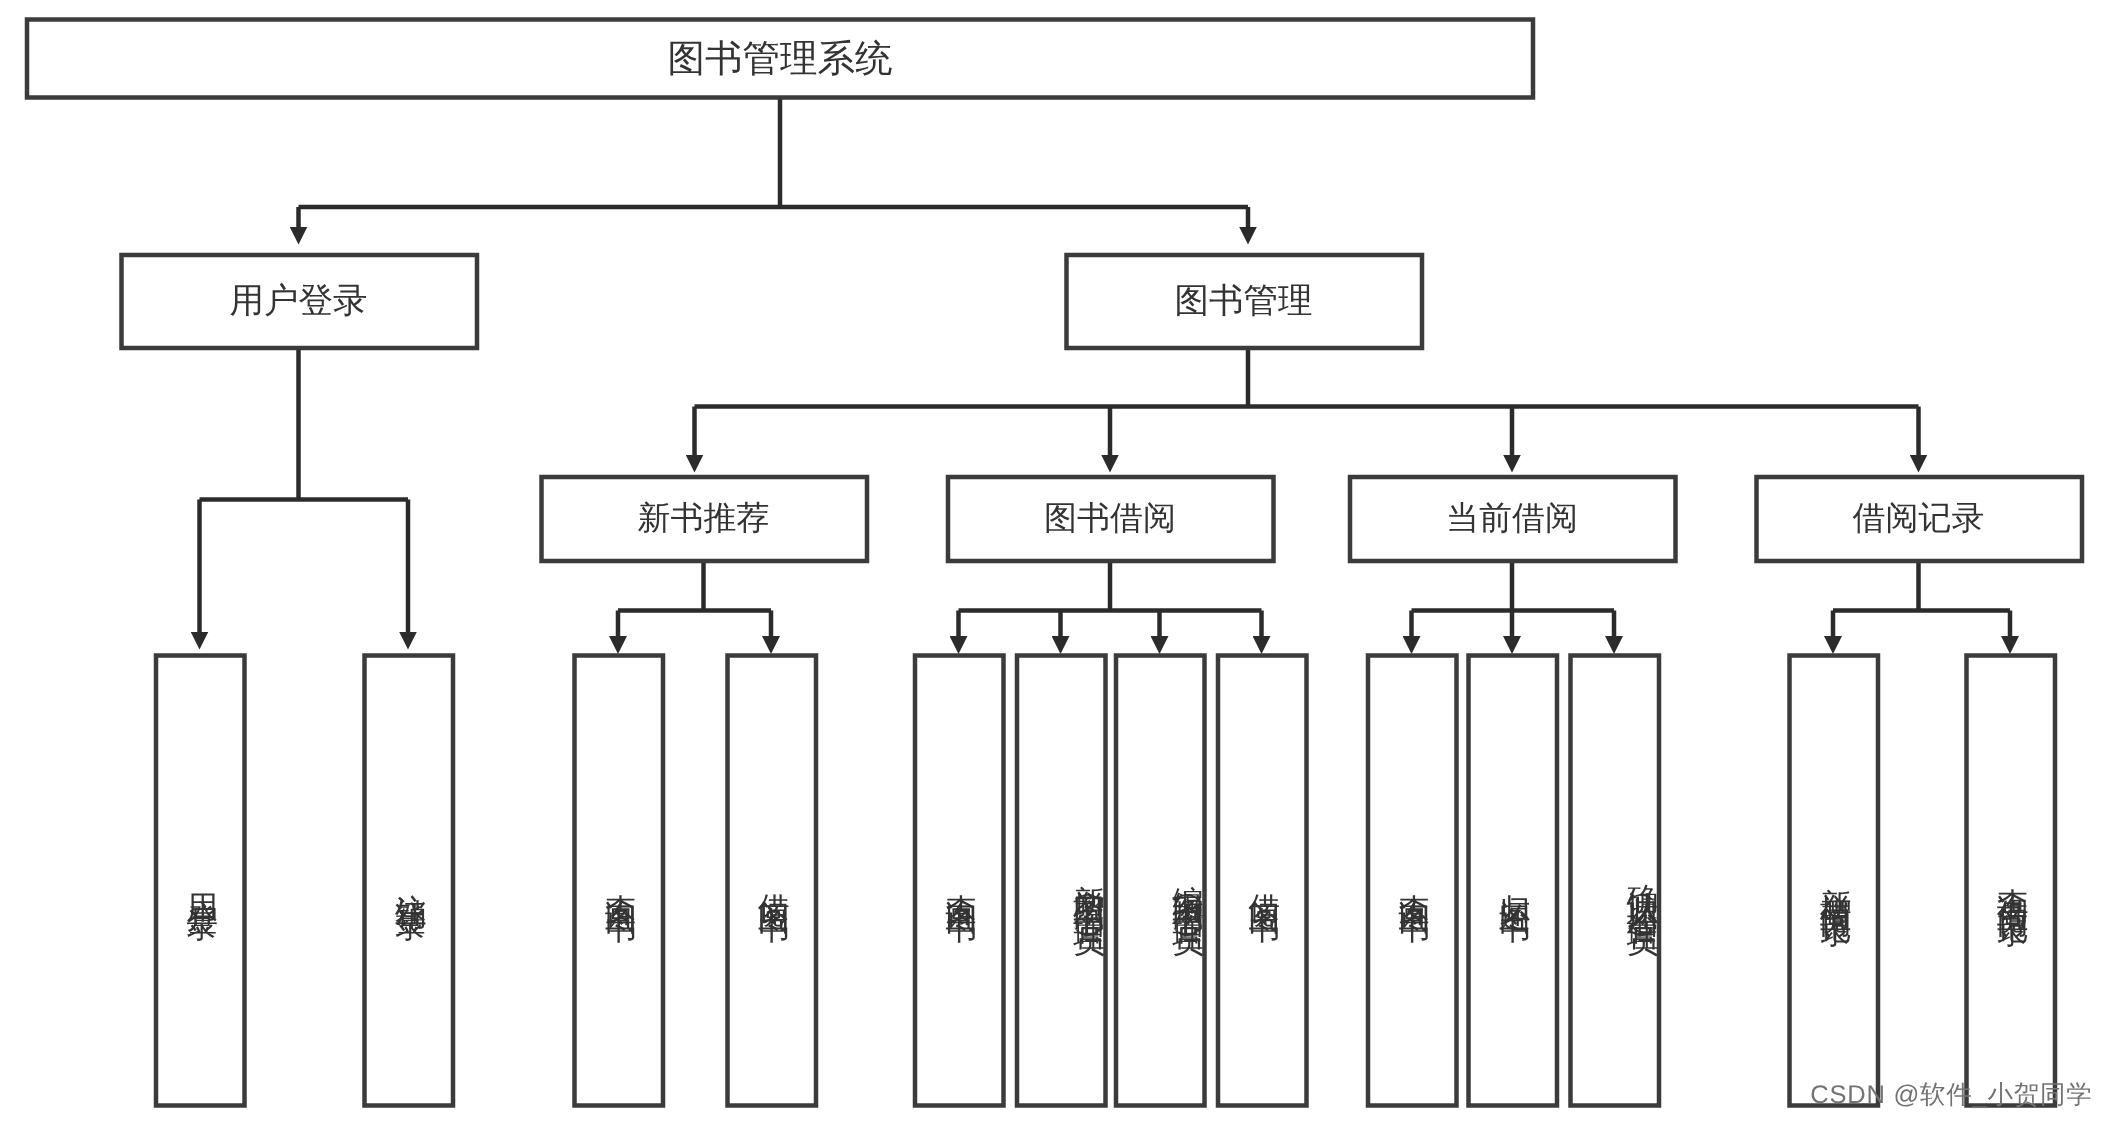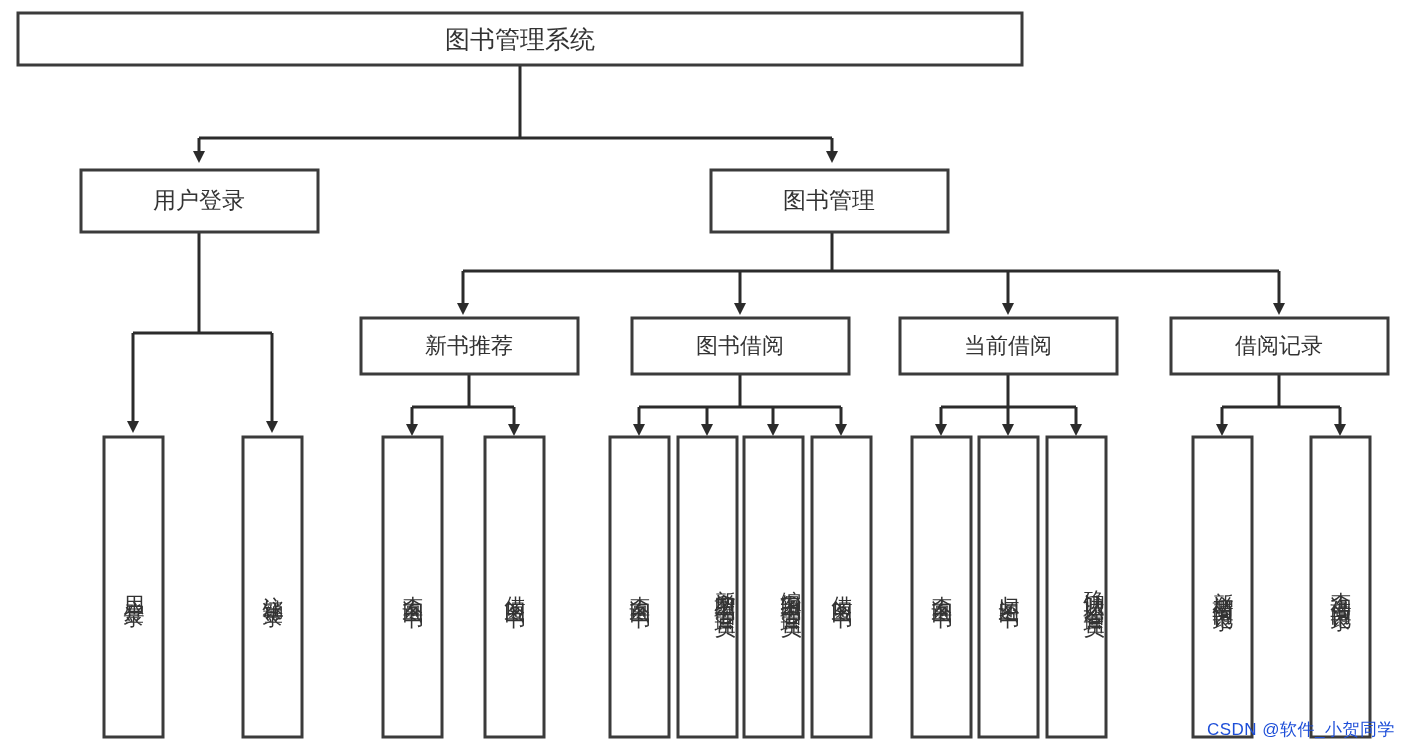--- a/index.html
+++ b/index.html
@@ -40,21 +40,21 @@
     color:#333333;
     white-space:nowrap;
     pointer-events:none;
   }
 
   .watermark{
     position:absolute;
     right:10px;
     bottom:6px;
     font-size:17px;
-    color:#1d4ed8;
+    color:#737373;
     font-family:"Liberation Sans","DejaVu Sans",sans-serif;
     letter-spacing:0.5px;
     white-space:nowrap;
   }
 </style>
 </head>
 <body>
 
 <div id="stage">
 

